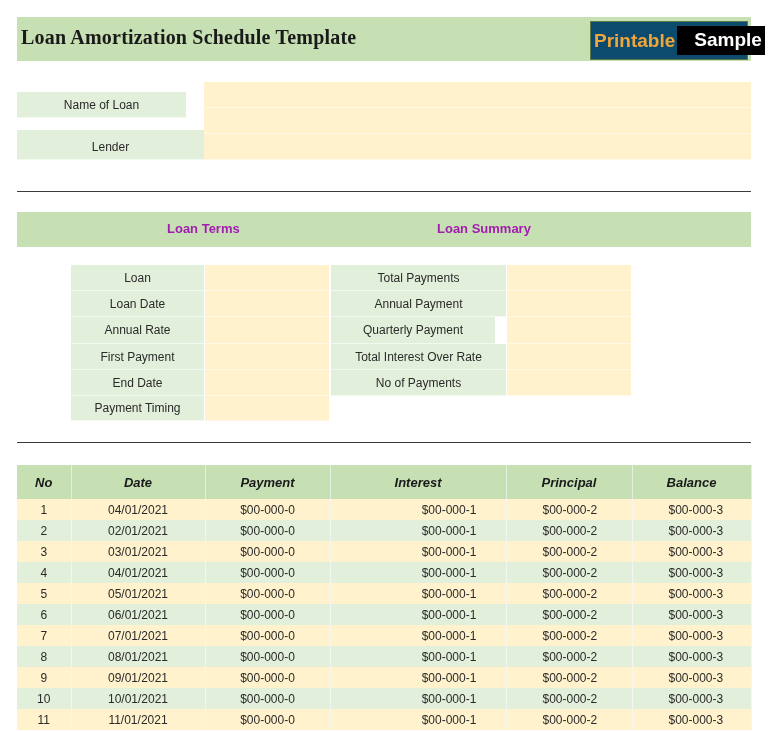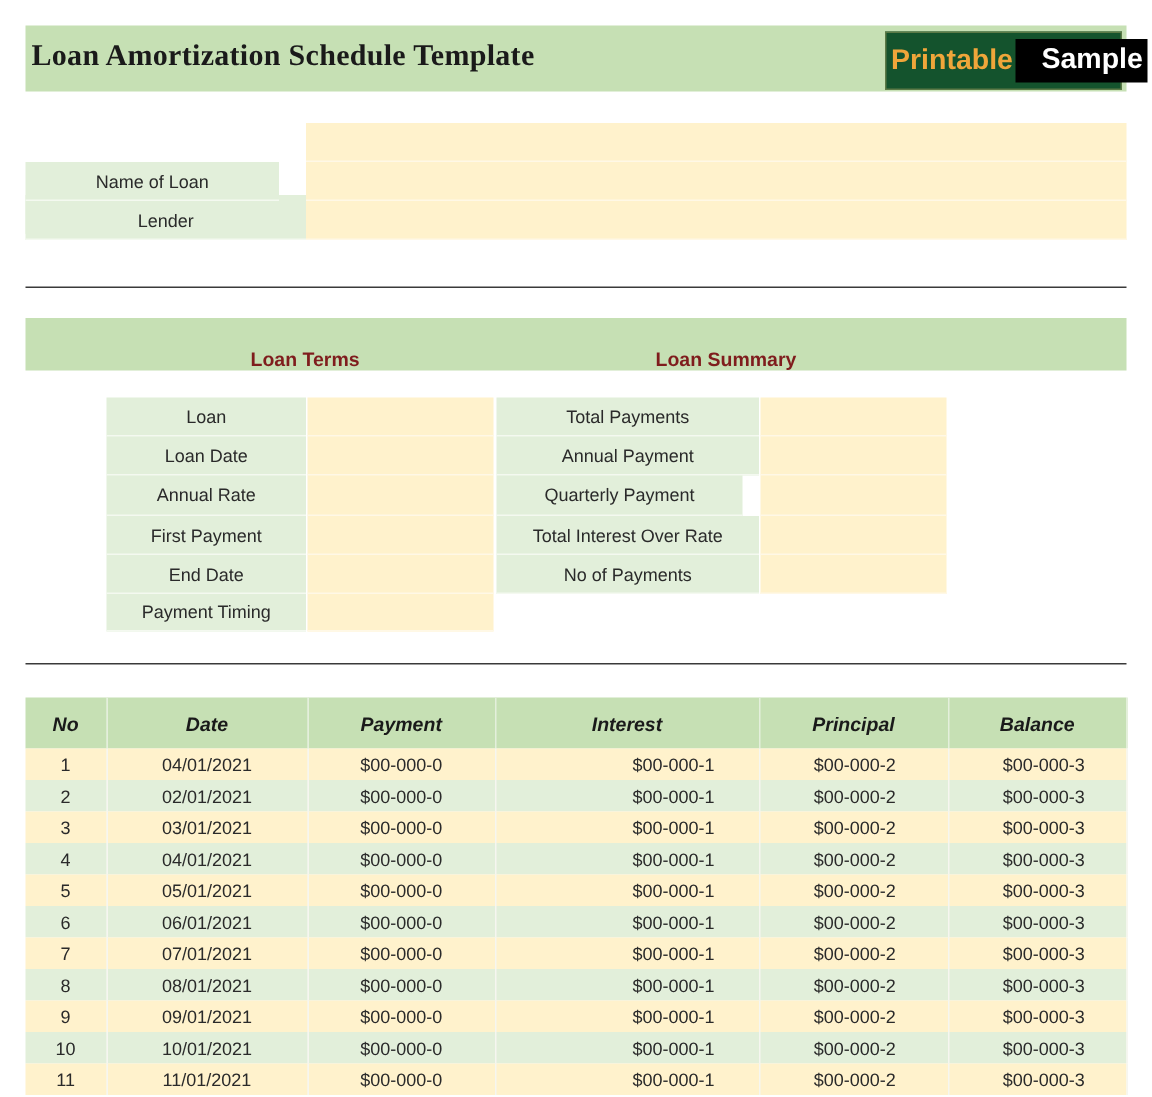--- a/index.html
+++ b/index.html
@@ -4,32 +4,32 @@
 <style>
   * { box-sizing: border-box; margin: 0; padding: 0; }
   html, body { width: 768px; height: 731px; background: #ffffff; overflow: hidden; }
   body { position: relative; font-family: "Liberation Sans", "DejaVu Sans", sans-serif; color: #222; }
 
   .abs { position: absolute; }
 
   
   .title-bar { left: 17px; top: 17px; width: 734px; height: 44px; background: #c6e0b4; }
   .title-text { position: absolute; left: 4px; top: 9px; font-family: "Liberation Serif", "DejaVu Serif", serif; font-weight: bold; font-size: 20px; color: #1a1a1a; letter-spacing: 0.2px; }
-  .logo { position: absolute; left: 573px; top: 4px; width: 158px; height: 39px; border: 1.5px solid #5c7a47; background: #14532d; display: flex; align-items: center; padding-left: 3px; }
+  .logo { position: absolute; left: 573px; top: 4px; width: 158px; height: 39px; border: 1.5px solid #5c7a47; background: #0c4a6e; display: flex; align-items: center; padding-left: 3px; }
   .logo-a { font-family: "Liberation Sans", sans-serif; font-weight: bold; font-size: 19px; color: #f0a63a; }
   .logo-b { font-family: "Liberation Sans", sans-serif; font-weight: bold; font-size: 19px; color: #ffffff; background: #000000; padding: 3px 3px 4px 17px; margin-left: 2px; }
 
   
   .lbl { background: #e2efda; font-size: 12px; color: #2a2a2a; display: flex; align-items: center; justify-content: center; border-bottom: 1px solid #f4f9f0; }
   .val { background: #fff2cc; border-bottom: 1px solid #fff8e6; }
 
   .divider { left: 17px; width: 734px; height: 1px; background: #3a3a3a; }
 
   .section-header { left: 17px; top: 212px; width: 734px; height: 35px; background: #c6e0b4; }
-  .sh-text { position: absolute; top: 20px; font-weight: bold; font-size: 13px; color: #7f1d1d; }
+  .sh-text { position: absolute; top: 9px; font-weight: bold; font-size: 13px; color: #a21caf; }
 
   
   .sched { position: absolute; left: 17px; top: 465px; width: 734px; border-collapse: collapse; table-layout: fixed; }
   .sched th { background: #c6e0b4; height: 34px; font-weight: bold; font-size: 13px; color: #1a1a1a; text-align: center; border-right: 1px solid #e4efdc; font-style: italic; }
   .sched td { height: 21px; font-size: 12px; color: #2a2a2a; border-right: 1px solid #f6f6f0; padding: 0; }
   .sched tr.odd td { background: #fff2cc; }
   .sched tr.even td { background: #e2efda; }
   .sched td.c { text-align: center; }
   .sched td.l { text-align: left; padding-left: 36px; }
   .sched td.lp { text-align: center; padding-left: 62px; }
@@ -41,21 +41,21 @@
   <div class="title-text">Loan Amortization Schedule Template</div>
   <div class="logo">
     <span class="logo-a">Printable</span>
       <span class="logo-b">Sample</span>
   </div>
 </div>
 
 <div>
   <div class="abs lbl" style="left:17px; top:82px; width:187px; height:26px;margin-top:48px;">Loan Information</div>
   <div class="abs val" style="left:204px; top:82px; width:547px; height:26px;"></div>
-  <div class="abs lbl" style="left:17px; top:108px; width:169px; height:26px;">Name of Loan</div>
+  <div class="abs lbl" style="left:17px; top:92px; width:169px; height:26px;">Name of Loan</div>
   <div class="abs val" style="left:204px; top:108px; width:547px; height:26px;"></div>
   <div class="abs lbl" style="left:17px; top:134px; width:187px; height:26px;">Lender</div>
   <div class="abs val" style="left:204px; top:134px; width:547px; height:26px;"></div>
 </div>
 
 <div class="abs divider" style="top:191px;"></div>
 
 <div class="abs section-header">
   <div class="sh-text" style="left:150px;">Loan Terms</div>
   <div class="sh-text" style="left:420px;">Loan Summary</div>

